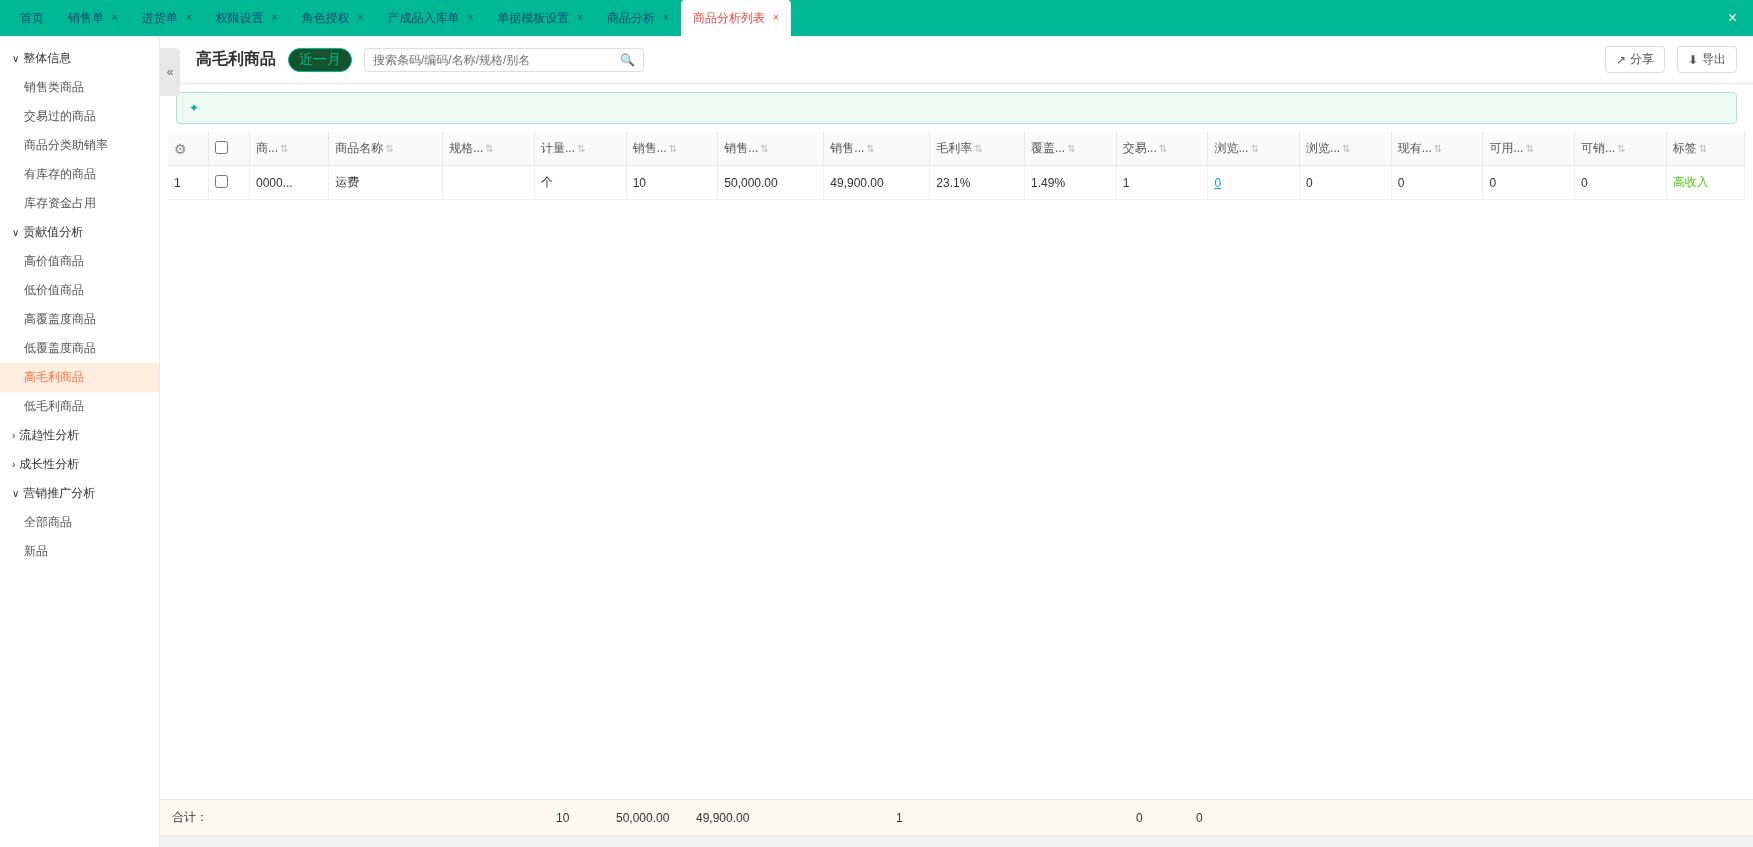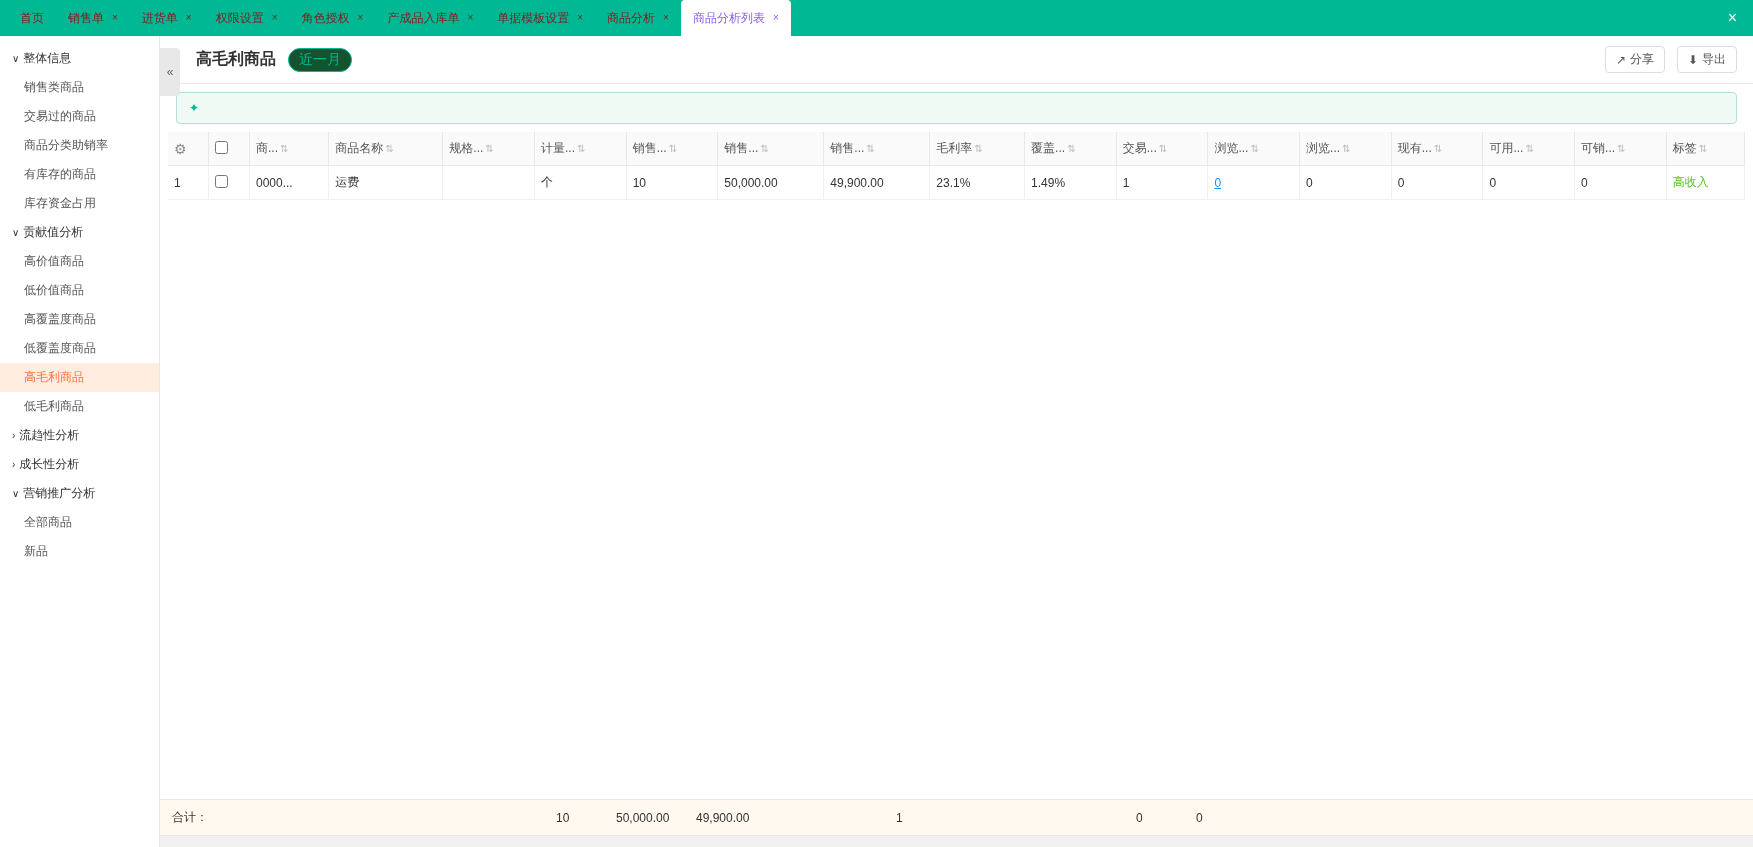--- a/index.html
+++ b/index.html
@@ -14,28 +14,28 @@
       padding: 0 8px;
       color: #fff;
       flex-shrink: 0;
     }
     .top-nav-item {
       padding: 0 12px;
       height: 36px;
       line-height: 36px;
       cursor: pointer;
       white-space: nowrap;
-      color: #7f1d1d;
+      color: #0c4a6e;
       display: flex;
       align-items: center;
       gap: 4px;
     }
     .top-nav-item.active {
       background: #fff;
-      color: #8b5cf6;
+      color: #ef4444;
       border-radius: 4px 4px 0 0;
     }
     .top-nav-item .close-x {
       font-size: 10px;
       margin-left: 4px;
       cursor: pointer;
       color: inherit;
     }
     .nav-close-btn {
       color: #fff;
@@ -352,20 +352,24 @@
 
   <div class="content-area">
 
     <div class="collapse-btn">
       <span>«</span>
     </div>
 
     <div class="content-header">
       <span class="page-title">高毛利商品</span>
       <button class="filter-btn">近一月</button>
+      <div class="search-box">
+        <input type="text" placeholder="搜索条码/编码/名称/规格/别名" style="">
+        <span class="search-icon">🔍</span>
+      </div>
       <div class="header-spacer"></div>
       <button class="share-btn">
         <span>↗</span>
         <span>分享</span>
       </button>
       <button class="export-btn">
         <span>⬇</span>
         <span>导出</span>
       </button>
     </div>

